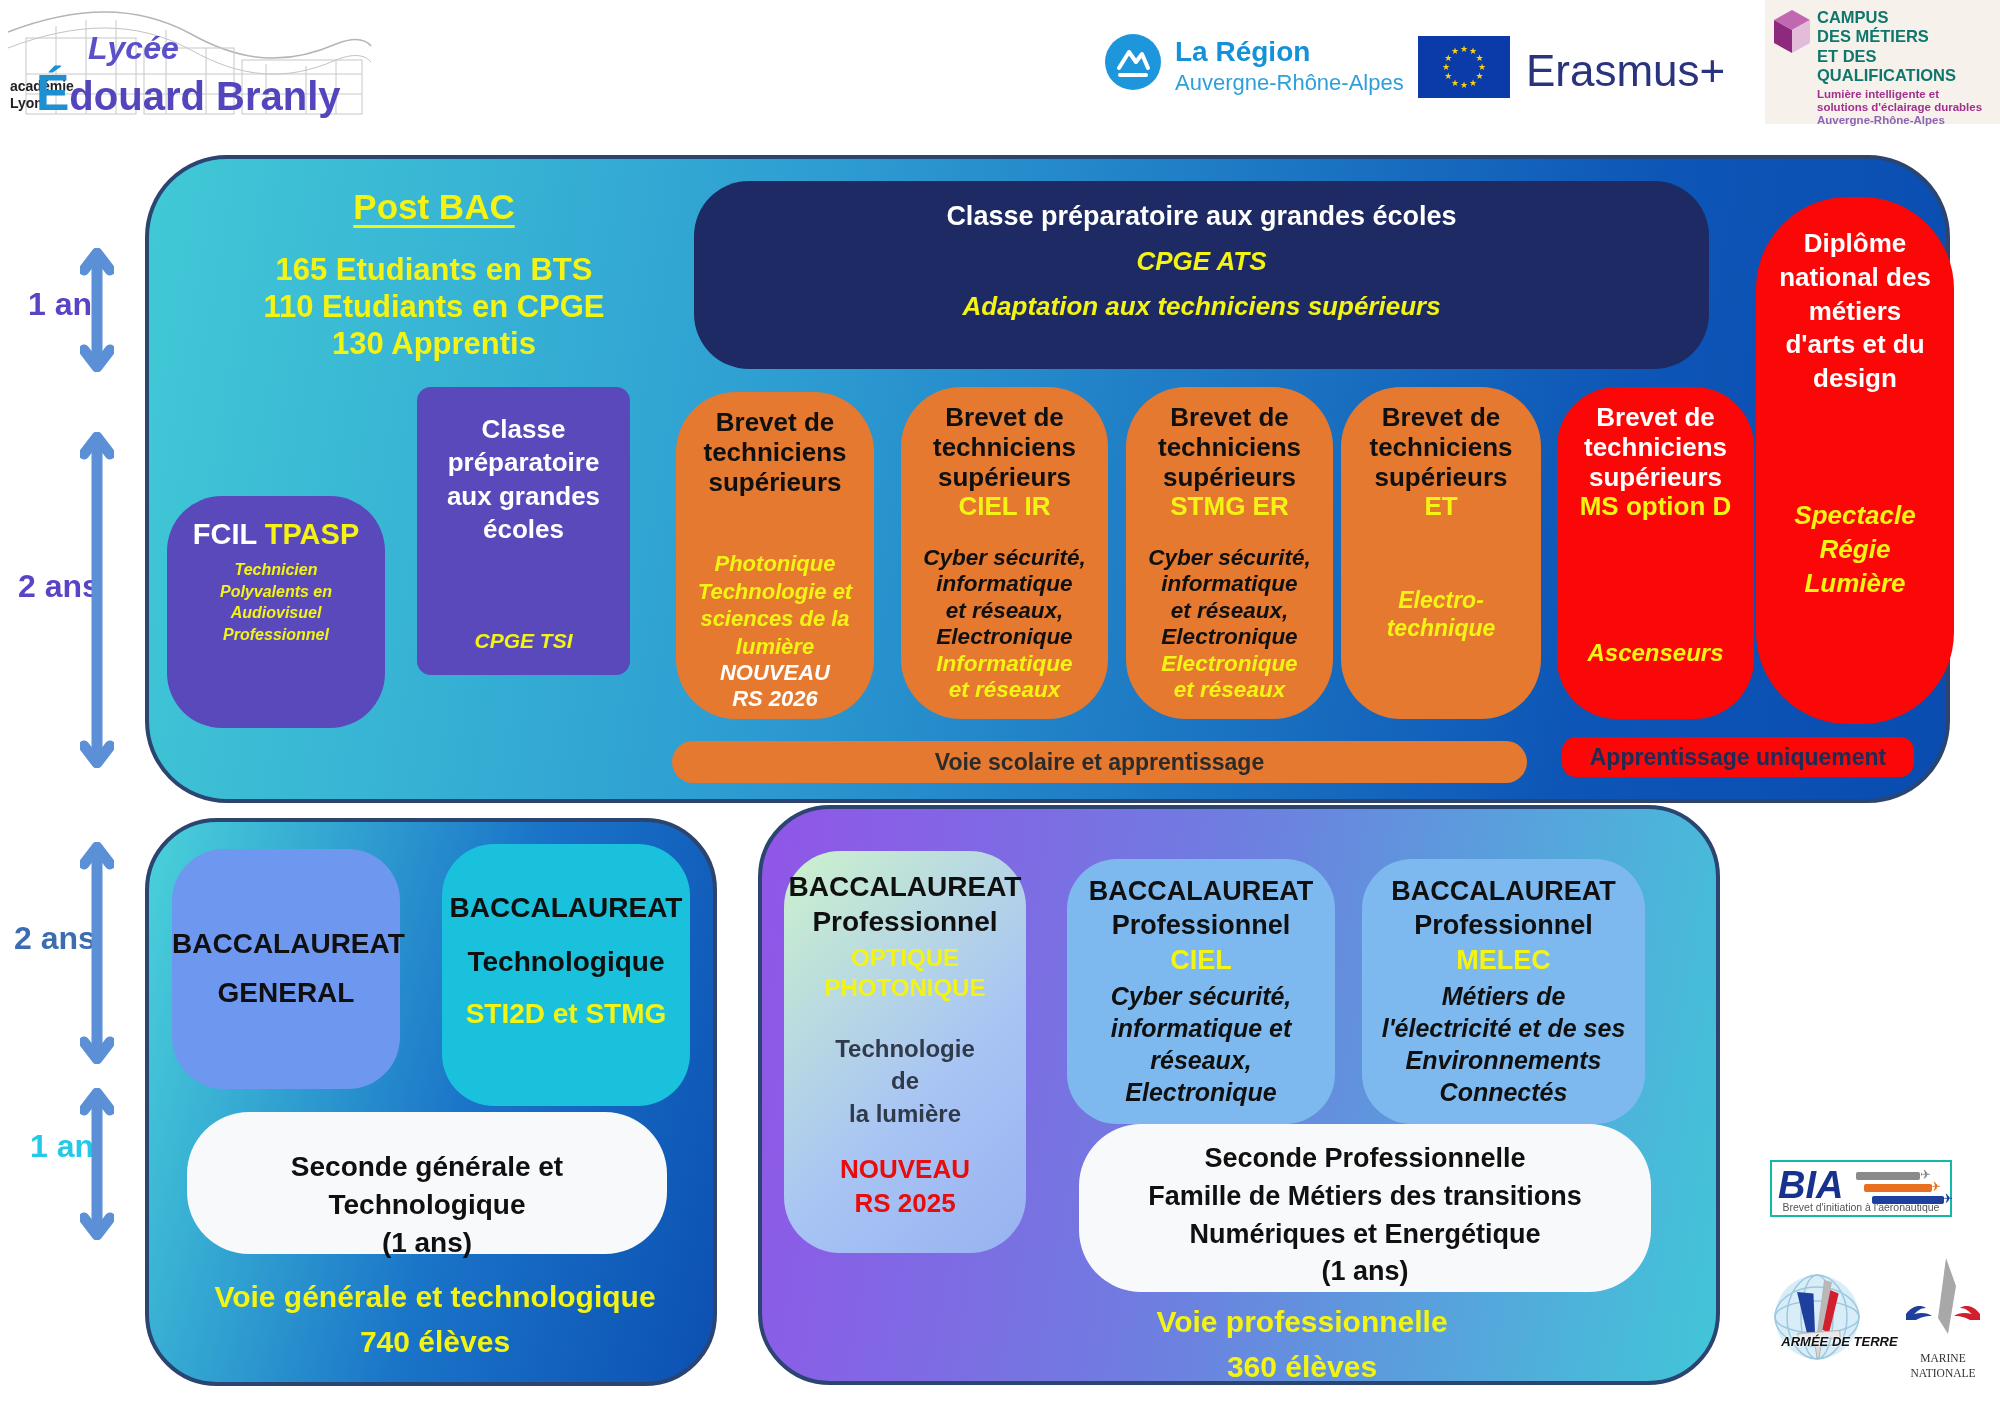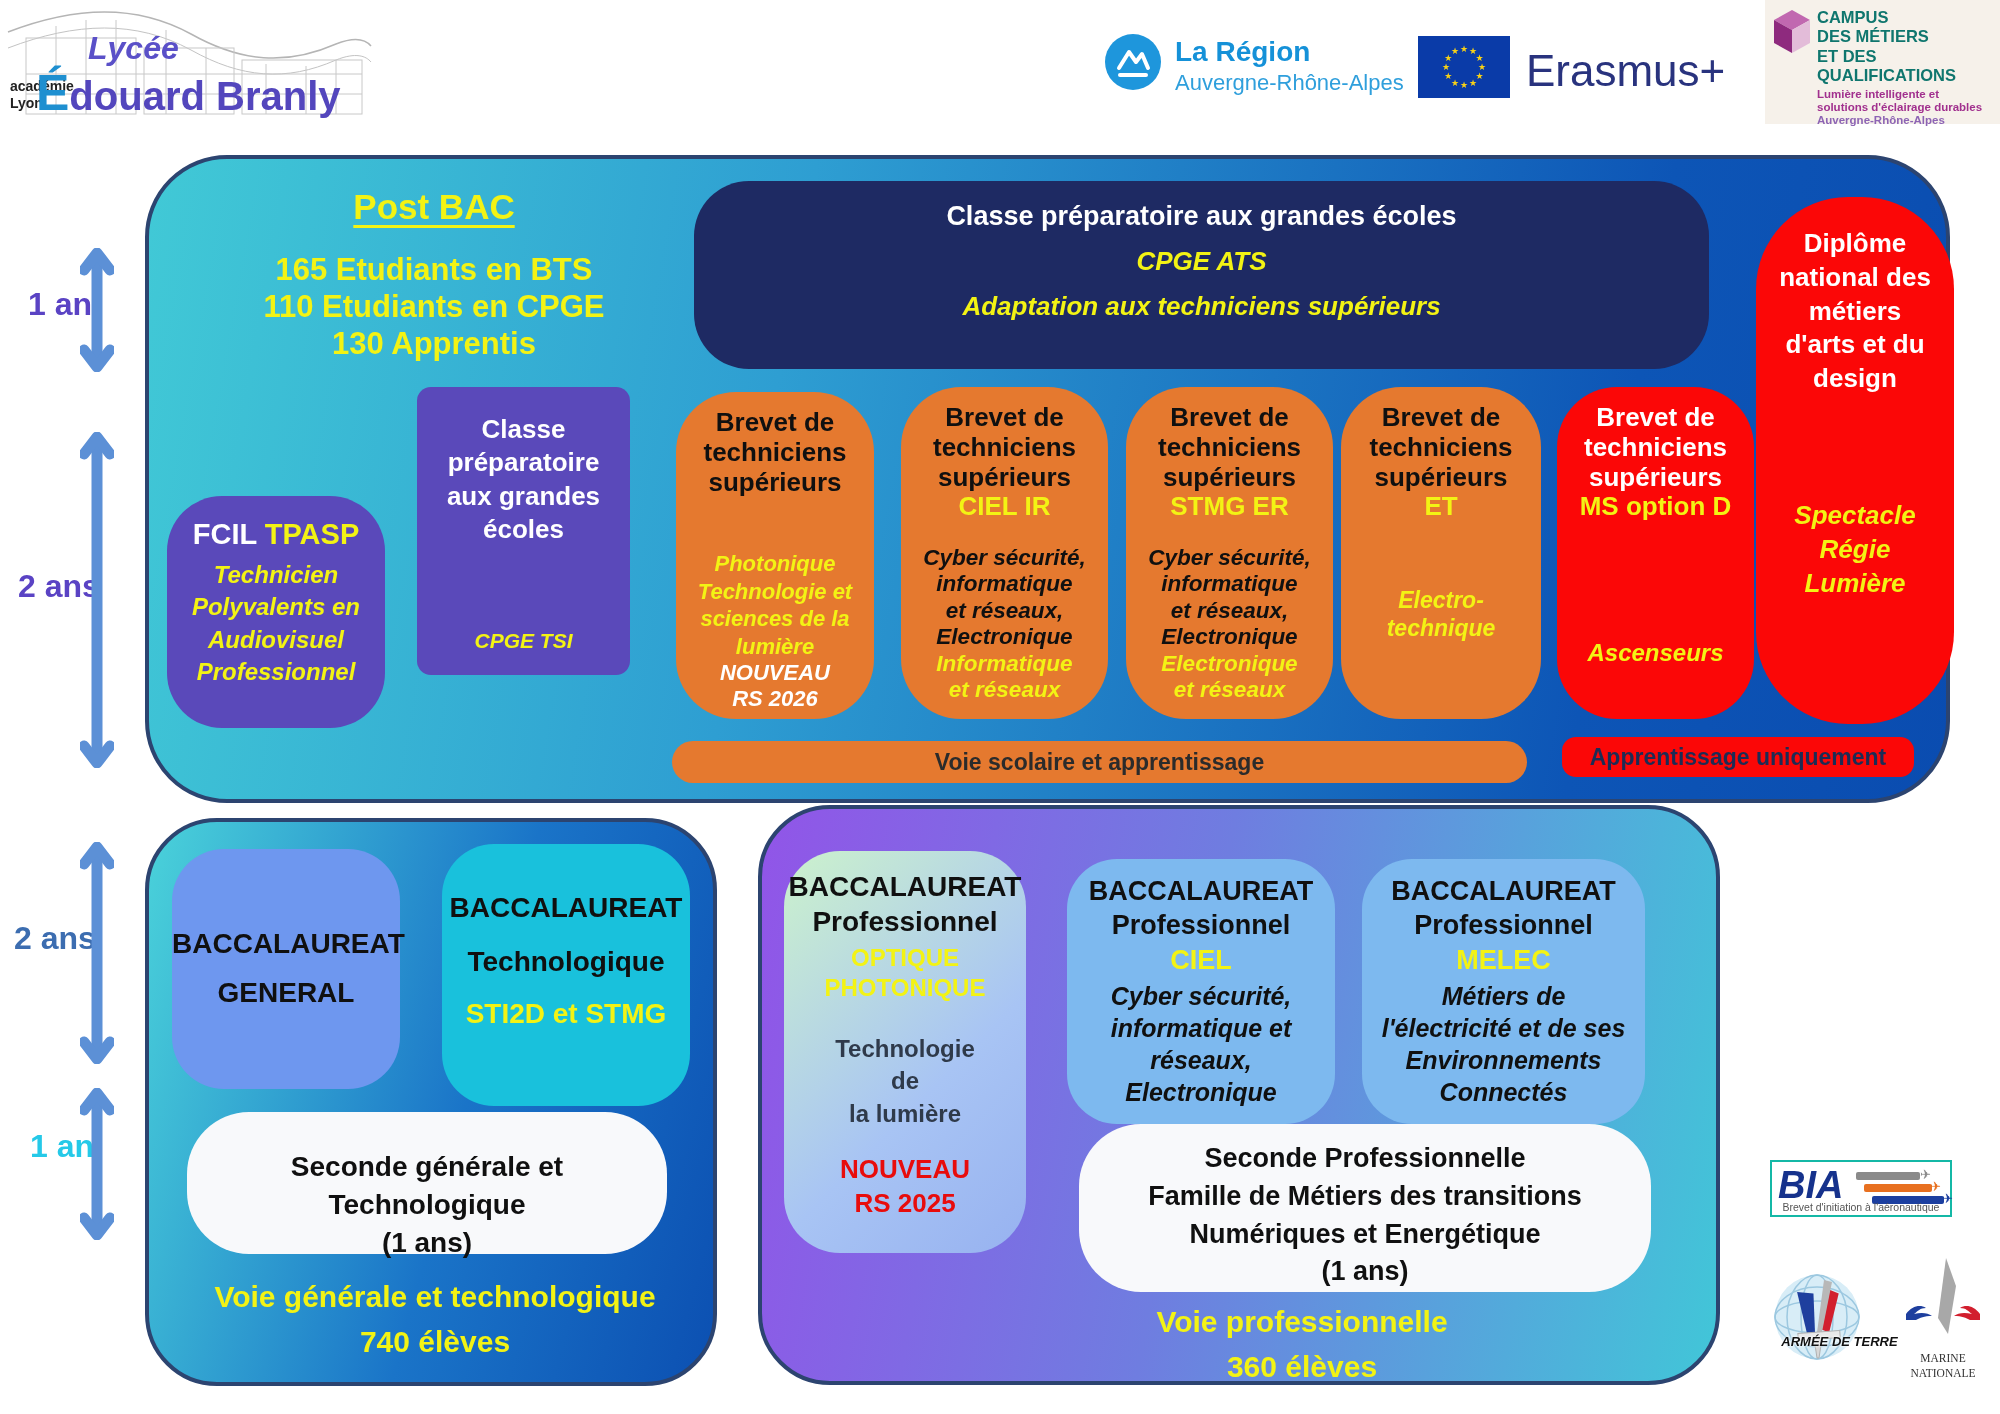--- a/index.html
+++ b/index.html
@@ -47,21 +47,21 @@
   .postbac-title{left:160px;top:28px;width:250px;font-size:35px;font-weight:bold;color:#f3f314;
      text-decoration:underline;text-underline-offset:6px;}
   .postbac-stats{left:35px;top:92px;width:500px;font-size:31px;font-weight:bold;color:#f3f314;line-height:1.2;}
   .cpge-banner{left:545px;top:22px;width:1015px;height:188px;border-radius:55px;background:#1e2a63;padding-top:20px;box-sizing:border-box;}
   .cpge-b1{font-size:27px;font-weight:bold;color:#fff;}
   .cpge-b2{margin-top:14px;font-size:26px;font-weight:bold;font-style:italic;color:#f3f314;}
   .cpge-b3{margin-top:14px;font-size:26px;font-weight:bold;font-style:italic;color:#f3f314;}
   .fcil-box{left:18px;top:337px;width:218px;height:232px;border-radius:55px;background:#5a49ba;padding-top:22px;box-sizing:border-box;}
   .fcil-title{font-size:29px;font-weight:bold;color:#fff;}
   .fcil-title .yl{color:#f3f314;}
-  .fcil-desc{margin-top:8px;font-size:24px;font-weight:bold;font-style:italic;color:#f3f314;line-height:1.35;}
+  .fcil-desc{margin-top:8px;font-size:16px;font-weight:bold;font-style:italic;color:#f3f314;line-height:1.35;}
   .tsi-box{left:268px;top:228px;width:213px;height:288px;border-radius:14px;background:#5a49ba;}
   .tsi-title{left:0;top:26px;width:100%;font-size:26px;font-weight:bold;color:#fff;line-height:1.28;}
   .tsi-sub{left:0;top:242px;width:100%;font-size:21px;font-weight:bold;font-style:italic;color:#f3f314;}
 
   .card{border-radius:60px;box-sizing:border-box;}
   .card .ttl{left:0;top:16px;width:100%;font-size:26px;font-weight:bold;line-height:1.15;}
   .orange{background:#e5792f;color:#101010;}
   .redcard{background:#fb0707;}
   .card1{left:527px;top:233px;width:198px;height:327px;}
   .c1-desc{left:0;top:158px;width:100%;font-size:22px;font-weight:bold;font-style:italic;color:#f3f314;line-height:1.25;}

